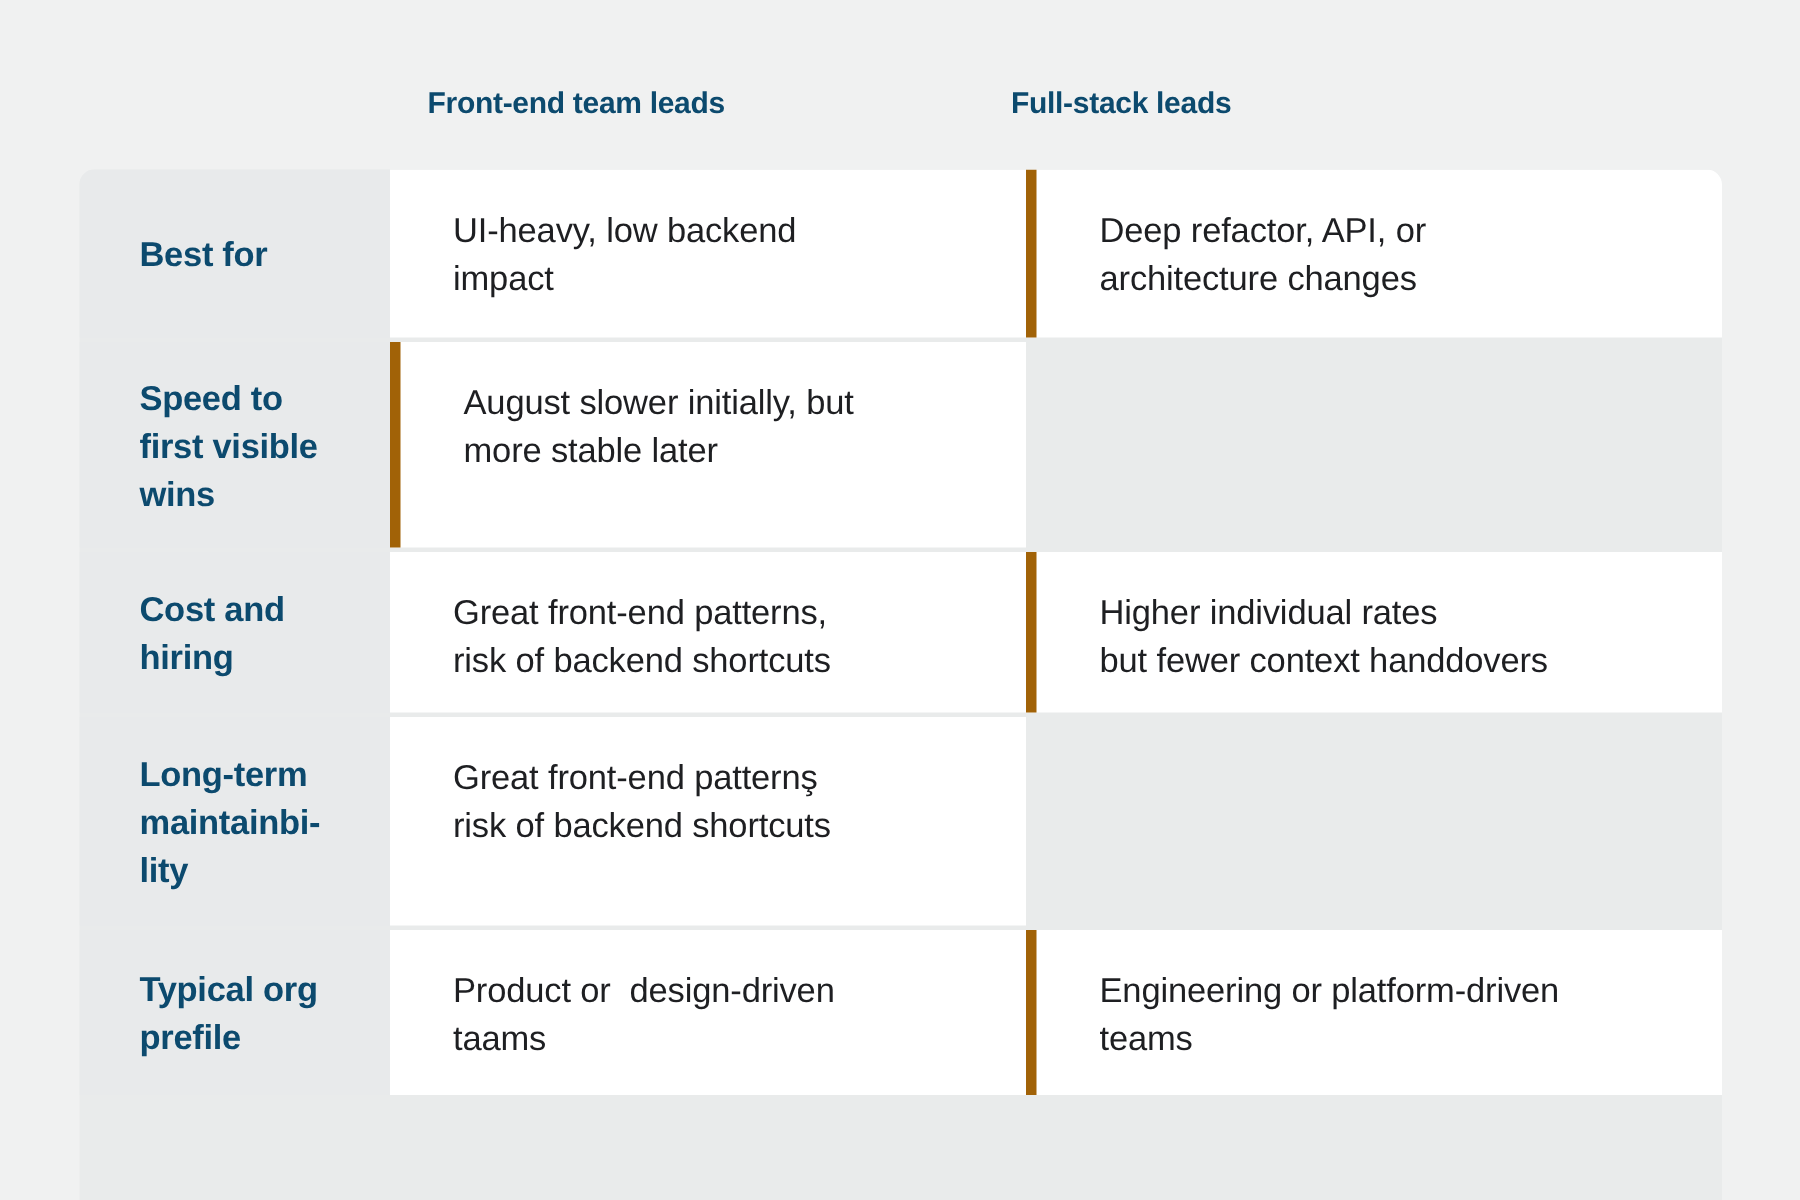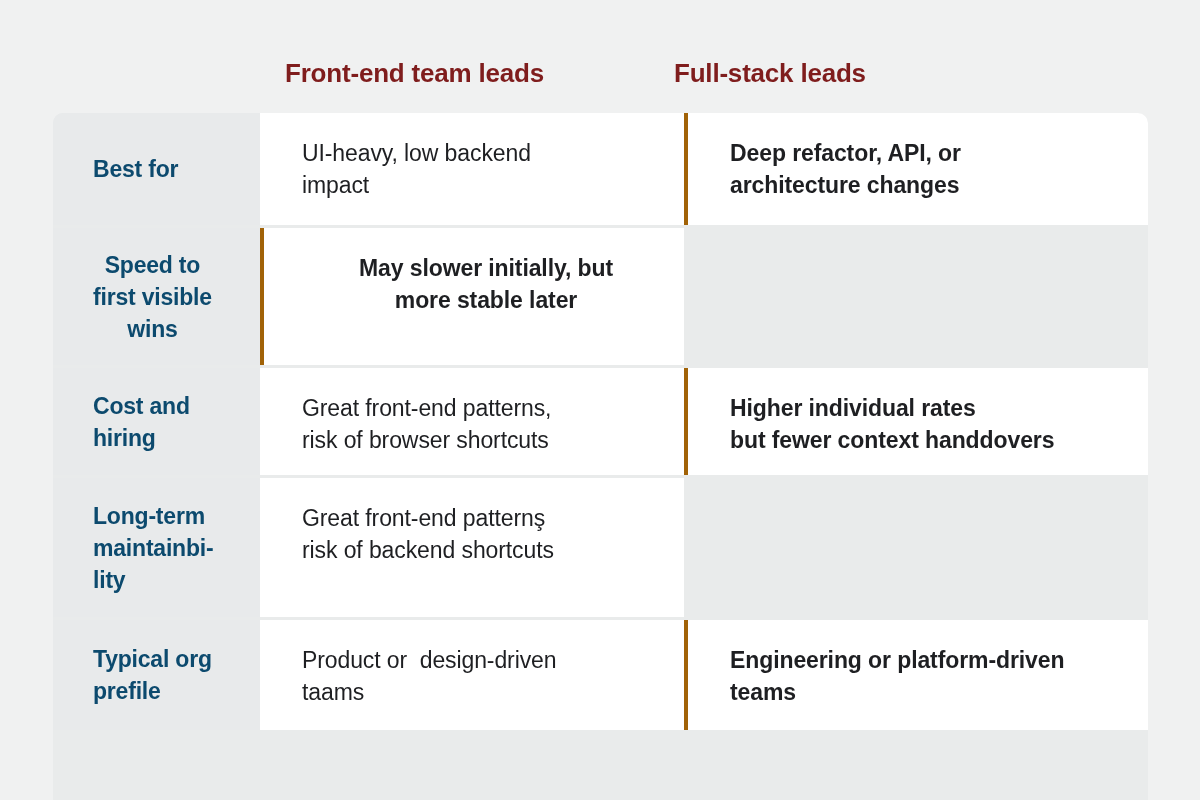--- a/index.html
+++ b/index.html
@@ -13,24 +13,24 @@
     background: #f0f1f1;
     font-family: "Liberation Sans", "DejaVu Sans", sans-serif;
     color: #1e1f22;
     position: relative;
   }
 
   
   .col-header {
     position: absolute;
     top: 58px;
-    font-size: 26px;
+    font-size: 20px;
     font-weight: 700;
     letter-spacing: -0.2px;
-    color: #7f1d1d;
+    color: #0c4a6e;
     white-space: nowrap;
   }
   .col-header.frontend { left: 285px; }
   .col-header.fullstack { left: 674px; }
 
   
   .cmp-table {
     position: absolute;
     left: 53px;
     top: 113px;
@@ -44,21 +44,21 @@
     row-gap: 3px;
   }
 
   .cmp-row {
     display: grid;
     grid-template-columns: 207px 424px 464px;
     flex: 0 0 auto;
   }
   .cmp-row.r1 { min-height: 112px; }
   .cmp-row.r2 { min-height: 107px; }
-  .cmp-row.r3 { min-height: 137px; text-align: center; }
+  .cmp-row.r3 { min-height: 137px; }
   .cmp-row.r4 { min-height: 107px; }
   .cmp-row.r5 { min-height: 139px; }
   .cmp-row.r6 { min-height: 110px; }
 
   .row-label {
     background: #e8eaeb;
     display: flex;
     align-items: center;
     padding-left: 40px;
     padding-right: 14px;
@@ -73,22 +73,21 @@
   .cell {
     background: #ffffff;
     padding: 24px 18px 10px 42px;
     font-size: 23px;
     line-height: 32px;
     letter-spacing: -0.1px;
     color: #1e1f22;
     white-space: pre-wrap;
   }
   .cell.fullstack {
-    border-left: 4px solid #a16207;
-    font-weight: bold;
+    border-left: 7px solid #a16207;
   }
 </style>
 </head>
 <body>
 
 <div class="col-header frontend">Front-end team leads</div>
 
 <div class="col-header fullstack">Full-stack leads</div>
 
 <div class="cmp-table">
@@ -99,29 +98,29 @@
 impact</div>
     <div class="cell fullstack">Deep refactor, API, or
 architecture changes</div>
   </div>
 
 
   <div class="cmp-row r3">
     <div class="row-label">Speed to
 first visible
 wins</div>
-    <div class="cell fullstack">May slower initially, but
+    <div class="cell fullstack">August slower initially, but
 more stable later</div>
   </div>
 
   <div class="cmp-row r4">
     <div class="row-label">Cost and
 hiring</div>
     <div class="cell frontend">Great front-end patterns,
-risk of browser shortcuts</div>
+risk of backend shortcuts</div>
     <div class="cell fullstack">Higher individual rates
 but fewer context handdovers</div>
   </div>
 
   <div class="cmp-row r5">
     <div class="row-label">Long-term
 maintainbi-
 lity</div>
     <div class="cell frontend">Great front-end patternş
 risk of backend shortcuts</div>

